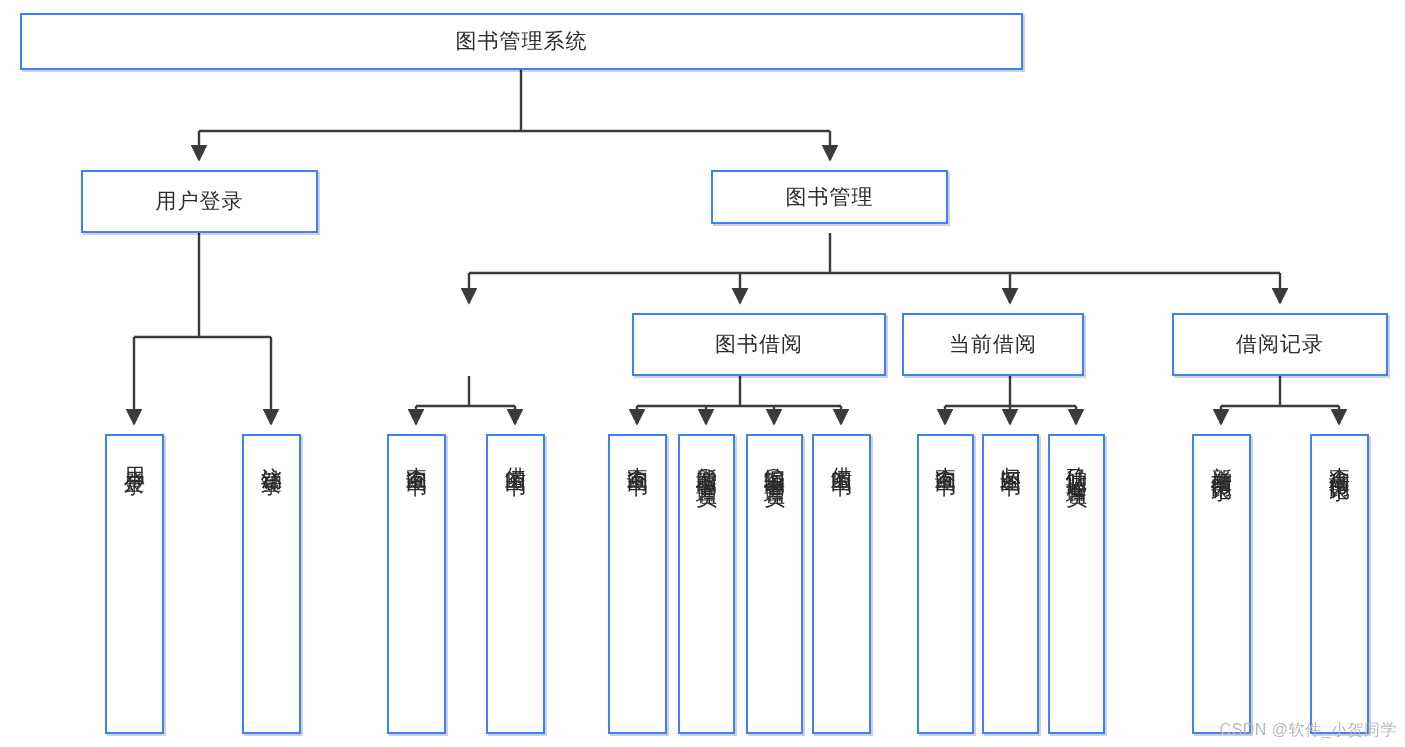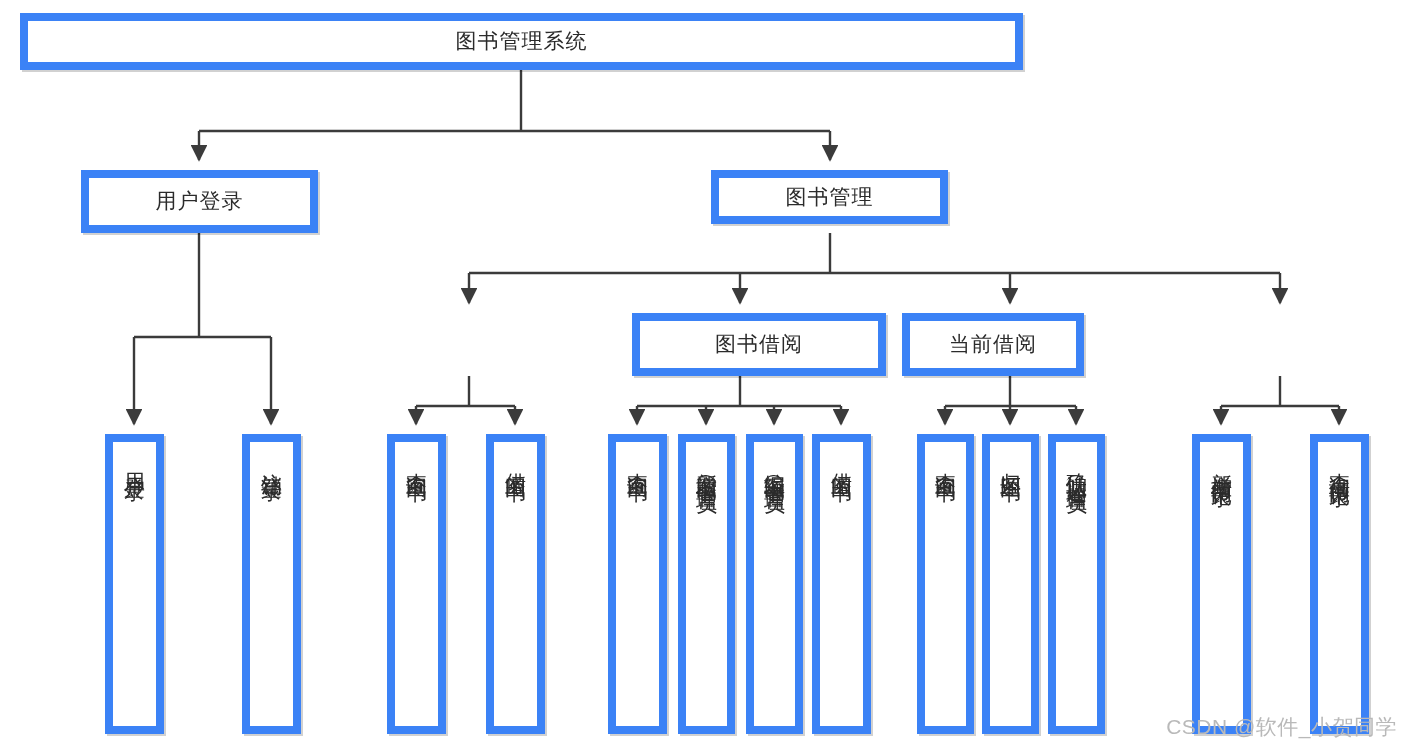--- a/index.html
+++ b/index.html
@@ -20,21 +20,21 @@
   #edges {
     position: absolute;
     left: 0;
     top: 0;
     width: 1405px;
     height: 747px;
   }
   .node {
     position: absolute;
     box-sizing: border-box;
-    border: 8px solid #3b82f6;
+    border: 2px solid #3b82f6;
     background: #ffffff;
     box-shadow: 2px 2px 0 rgba(0,0,0,0.18);
     display: flex;
     align-items: center;
     justify-content: center;
     color: #2b2b2b;
   }
   .node .label {
     font-size: 21px;
     line-height: 1.25;
@@ -52,21 +52,21 @@
     font-size: 21px;
     letter-spacing: 3px;
     line-height: 1.05;
     white-space: normal;
     max-height: 272px;
   }
   .watermark {
     position: absolute;
     right: 8px;
     bottom: 6px;
-    font-size: 21px;
+    font-size: 16px;
     color: #b9b9b9;
     letter-spacing: 0.5px;
     white-space: nowrap;
     user-select: none;
   }
 </style>
 </head>
 <body>
 
 <div id="canvas">
@@ -131,20 +131,23 @@
   <div class="node" style="left: 711px; top: 170px; width: 237px; height: 54px;">
     <span class="label">图书管理</span>
   </div>
 
   <div class="node" style="left: 632px; top: 313px; width: 254px; height: 63px;">
     <span class="label">图书借阅</span>
   </div>
   <div class="node" style="left: 902px; top: 313px; width: 182px; height: 63px;">
     <span class="label">当前借阅</span>
   </div>
+  <div class="node" style="left: 1172px; top: 313px; width: 216px; height: 63px;">
+    <span class="label">借阅记录</span>
+  </div>
 
   <div class="node leaf" style="left: 105px; top: 434px; width: 59px; height: 300px;">
     <span class="label">用户登录</span>
   </div>
   <div class="node leaf" style="left: 242px; top: 434px; width: 59px; height: 300px;">
     <span class="label">注销登录</span>
   </div>
   <div class="node leaf" style="left: 387px; top: 434px; width: 59px; height: 300px;">
     <span class="label">查询图书</span>
   </div>

